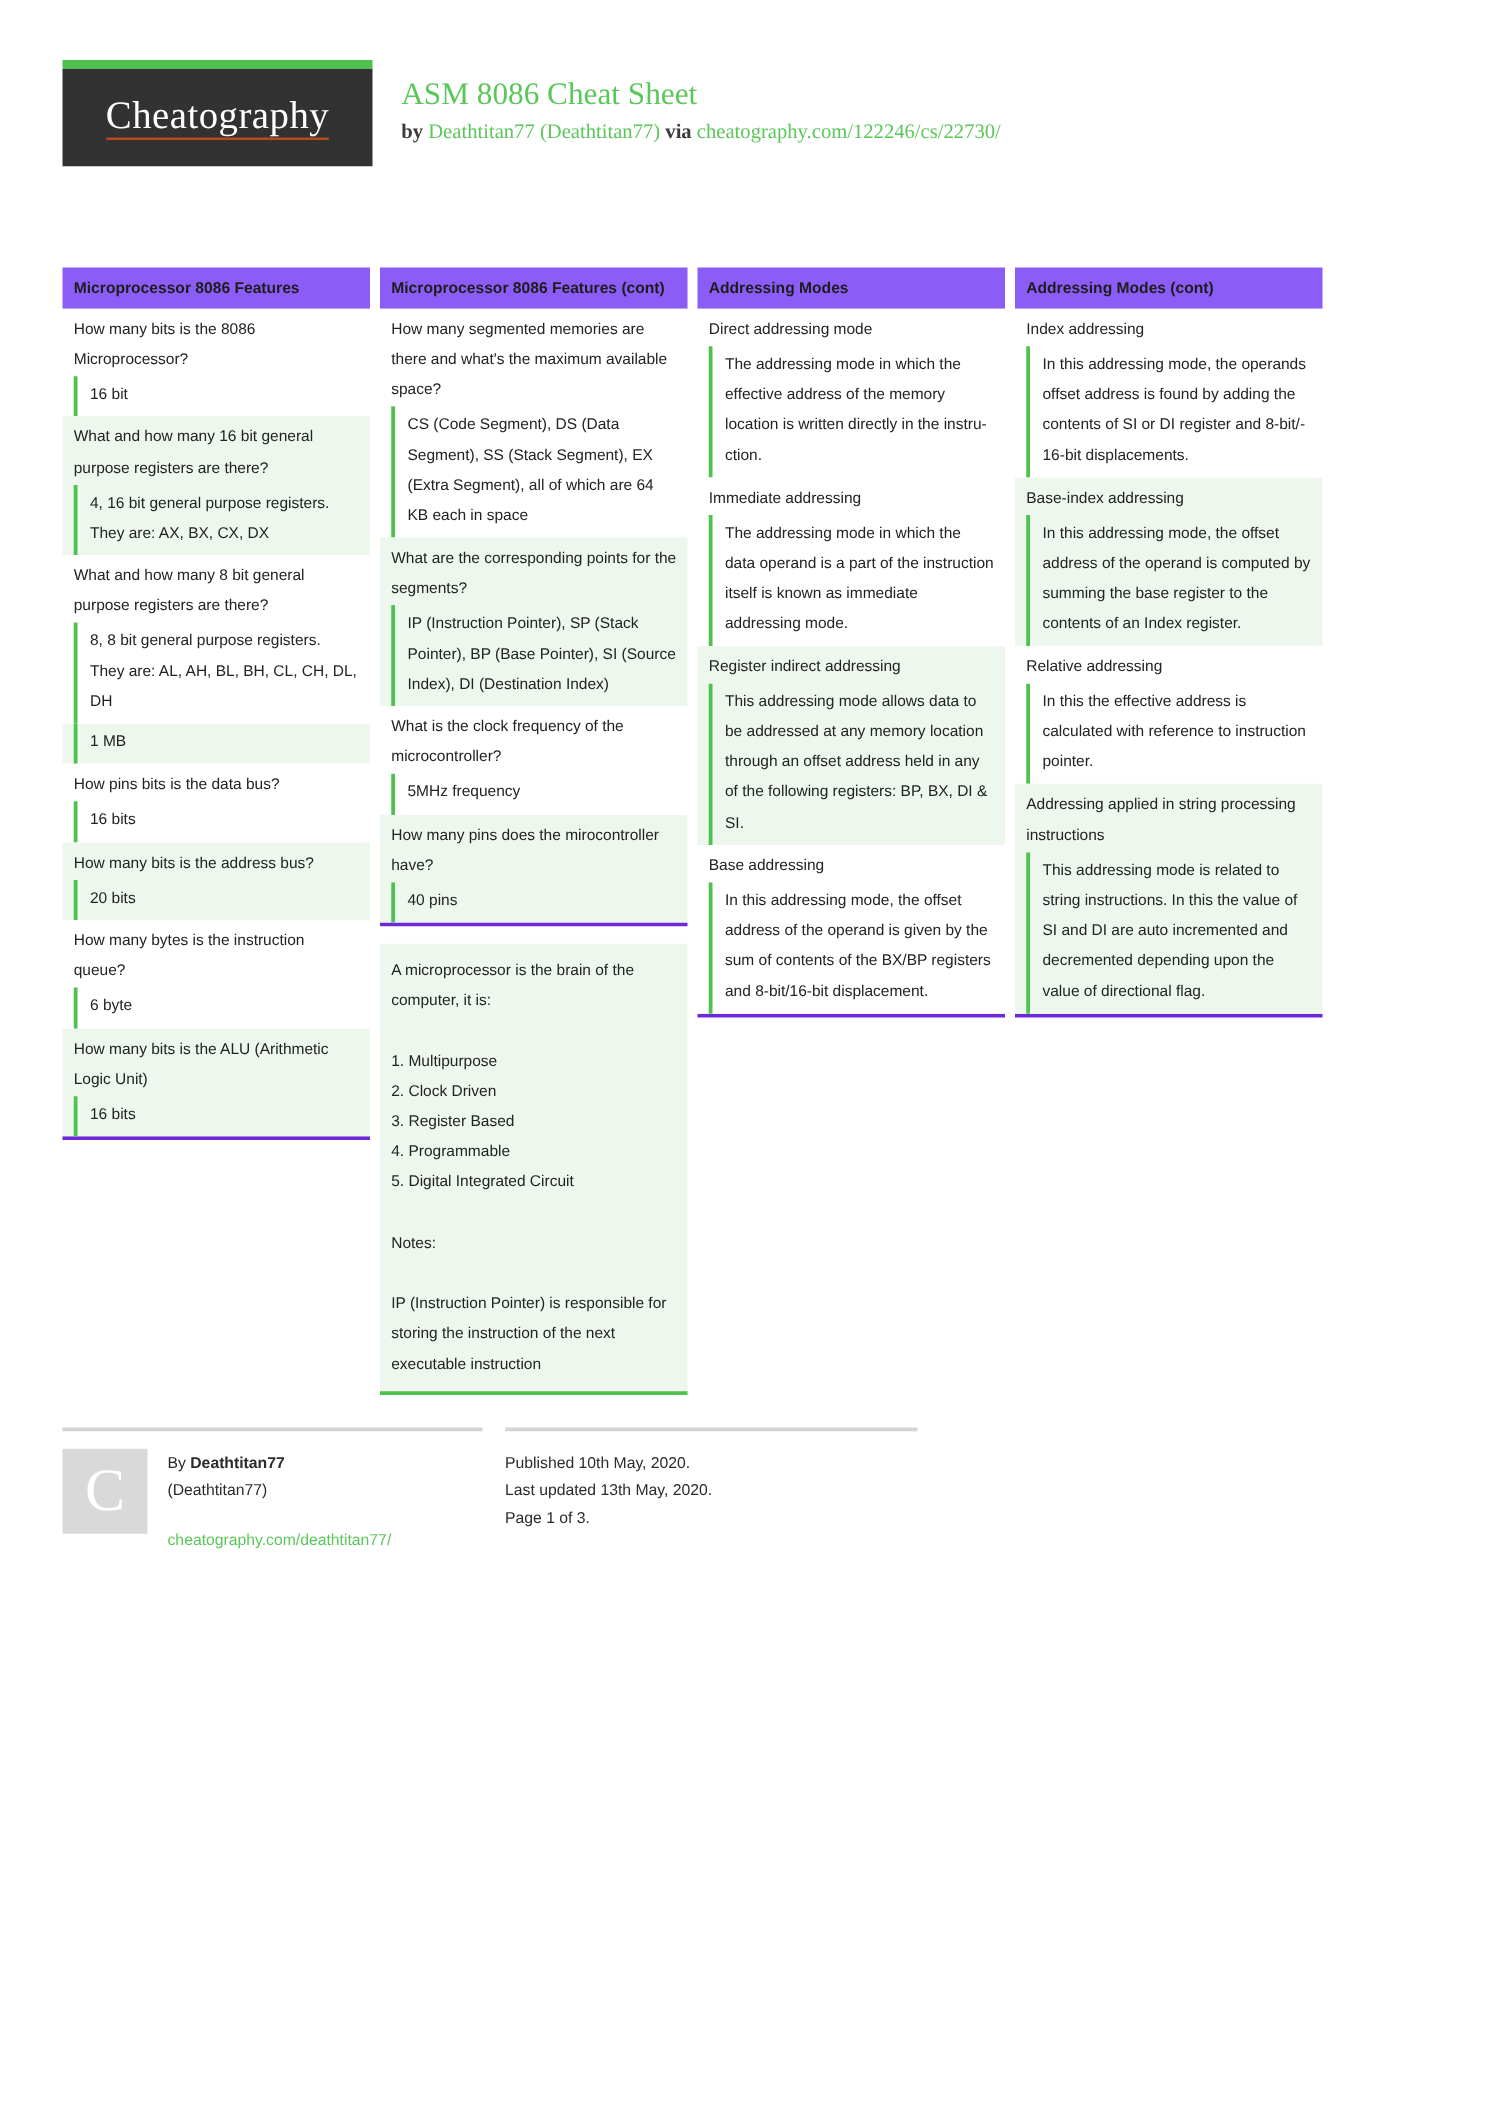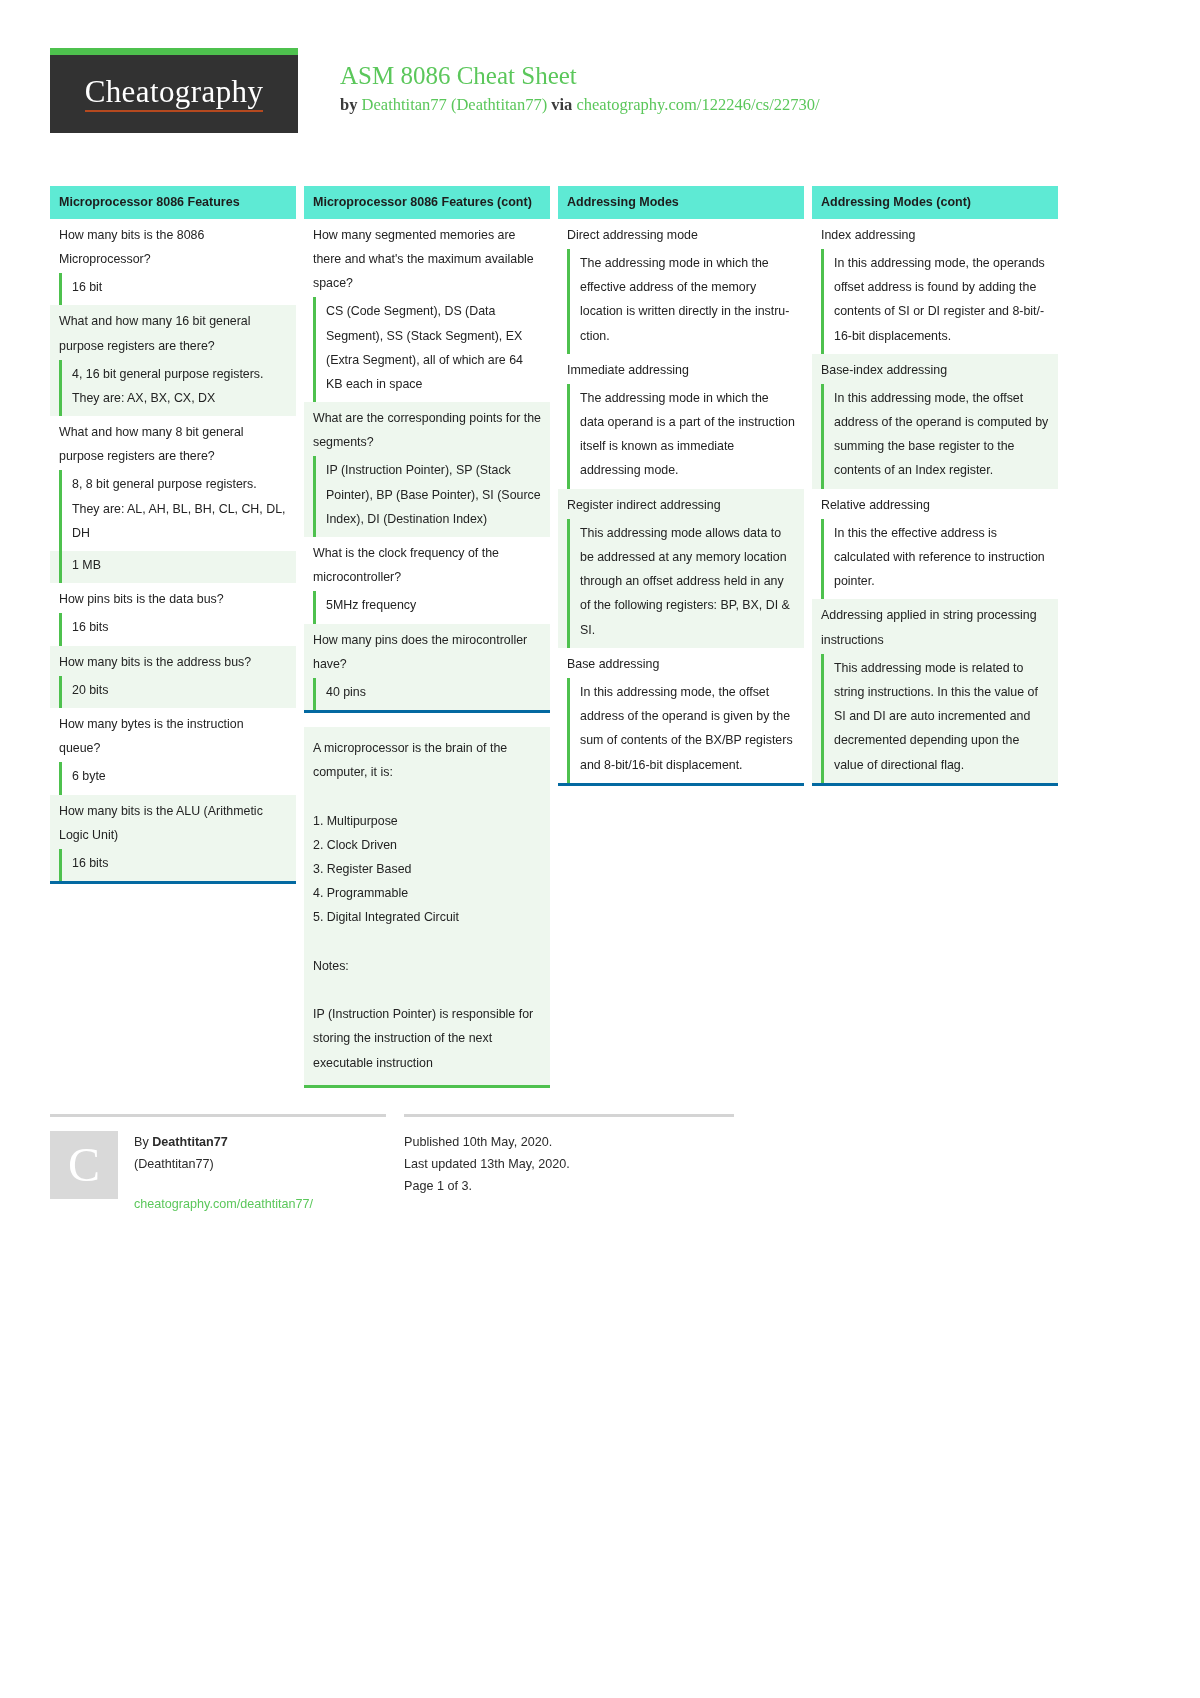--- a/index.html
+++ b/index.html
@@ -18,43 +18,43 @@
   .logo-topbar { height: 7px; background: #4ec14e; width: 248px; }
   .logo-box {
     background: #323232; height: 78px; width: 248px;
     display: flex; align-items: center; justify-content: center;
   }
   .logo-text {
     font-family: "Liberation Serif", serif;
     color: #ffffff; font-size: 31px; letter-spacing: .4px;
     border-bottom: 2px solid #b5491f; padding-bottom: 1px; line-height: 1.05;
   }
-  .title-block { padding-left: 42px; padding-top: 12px; }
+  .title-block { padding-left: 23px; padding-top: 12px; }
   .sheet-title {
     font-family: "Liberation Serif", serif;
     font-size: 25px; color: #5bc75b; font-weight: normal; line-height: 1.25;
   }
   .byline {
     font-family: "Liberation Serif", serif;
     font-size: 16.5px; color: #3b3b3b; margin-top: 3px; line-height: 1.3;
   }
   .byline b { font-weight: bold; }
   .byline a, .lnk { color: #5bc75b; text-decoration: none; }
 
   
   .columns { display: flex; gap: 8px; margin-top: 38px; align-items: flex-start; }
   .col { width: 246px; flex: 0 0 246px; }
 
   .card { margin-bottom: 14px; }
   .card-head {
-    background: #5eead4; color: #1d1d1d;
+    background: #8b5cf6; color: #1d1d1d;
     font-size: 12.5px; font-weight: bold;
-    padding: 7px 9px; line-height: 1.5;
-  }
-  .tbl { border-bottom: 3px solid #0369a1; }
+    padding: 7px 9px; line-height: 1.5; margin-top: 28px;
+  }
+  .tbl { border-bottom: 3px solid #6d28d9; }
   .row { padding: 0; }
   .row.odd  { background: #ffffff; }
   .row.even { background: #eef7ee; }
   .q {
     font-size: 12.4px; color: #232323; line-height: 1.95;
     padding: 4px 9px 2px 9px;
   }
   .a {
     font-size: 12.4px; color: #232323; line-height: 1.95;
     padding: 2px 9px 6px 9px;

